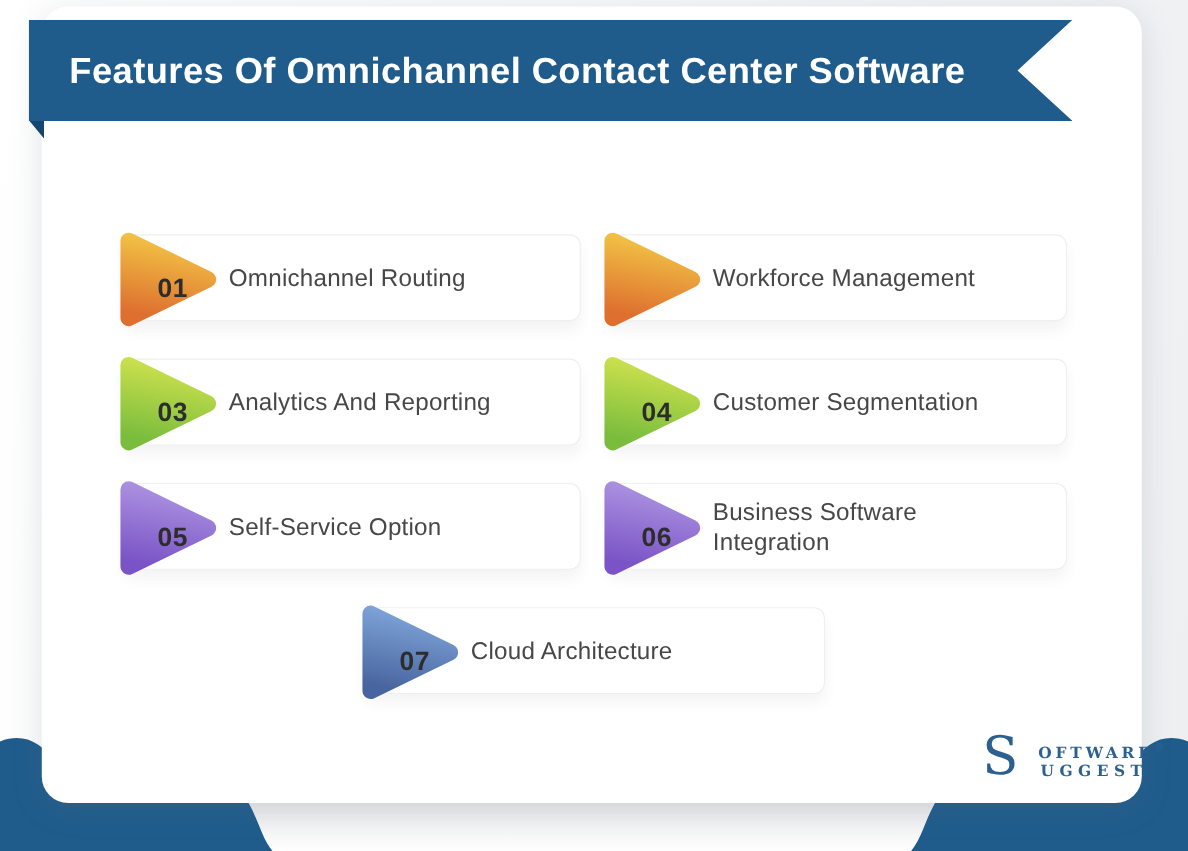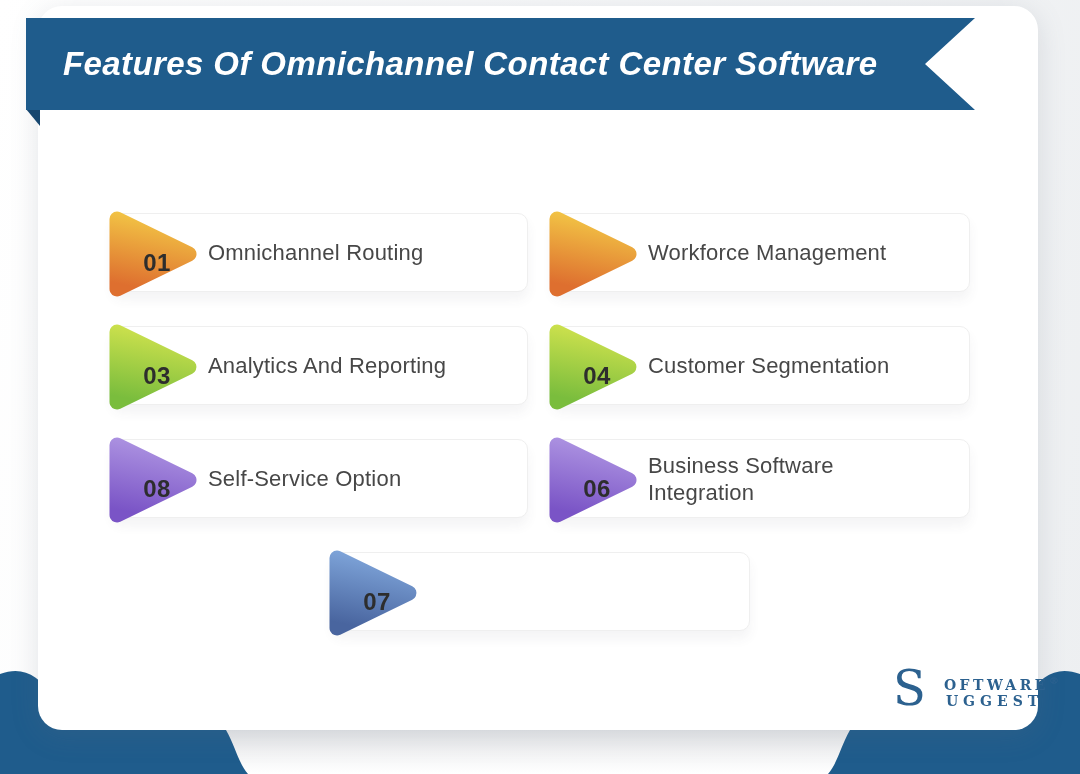--- a/index.html
+++ b/index.html
@@ -74,21 +74,21 @@
       <stop id="bulge-s2" offset="1" stop-color="#FFFFFF"></stop>
     </linearGradient>
   </defs>
   <path id="band-path" d="M0,20 C22,12 38,20 54,44 L1026,44 C1042,20 1058,12 1080,20 L1080,120 L0,120 Z" fill="#1F5C8C"></path>
   <path id="bulge-path" d="M226,76 C236,94 238,108 248,120 L828,120 C838,108 840,94 850,76 Z" fill="url(#bulgeGrad)"></path>
 </svg>
 
 <div class="content-card"></div>
 
 <div class="ribbon-fold" style="background: rgb(22, 70, 111);"></div>
-<div class="header-ribbon" style="background: rgb(31, 92, 140); font-style: italic;">
+<div class="header-ribbon" style="background: rgb(31, 92, 140);">
   <div class="ribbon-title" style="color: rgb(255, 255, 255);">Features Of Omnichannel Contact Center Software</div>
 </div>
 
 <div id="feature-list">
     <div class="feature-card" style="left: 112px; top: 213px; width: 416px;">
     <span class="tri-wrap">
         <svg viewBox="0 0 96 98" preserveAspectRatio="none">
           <defs>
             <linearGradient id="triGrad0" x1="60%" y1="0%" x2="40%" y2="100%">
               <stop offset="0" stop-color="#F2C445"></stop>
@@ -150,21 +150,21 @@
         <svg viewBox="0 0 96 98" preserveAspectRatio="none">
           <defs>
             <linearGradient id="triGrad4" x1="60%" y1="0%" x2="40%" y2="100%">
               <stop offset="0" stop-color="#AC92E1"></stop>
               <stop offset="1" stop-color="#7A54C6"></stop>
             </linearGradient>
           </defs>
           <path d="M11 14 L83 49 L11 84 Z" fill="url(#triGrad4)" stroke="url(#triGrad4)" stroke-width="15" stroke-linejoin="round" stroke-linecap="round"></path>
         </svg>
       </span>
-    <span class="feature-number" style="color: rgb(45, 45, 45);">08</span>
+    <span class="feature-number" style="color: rgb(45, 45, 45);">05</span>
     <span class="feature-label" style="color: rgb(71, 71, 71);">Self-Service Option</span>
   </div>
     <div class="feature-card" style="left: 552px; top: 439px; width: 418px;">
     <span class="tri-wrap">
         <svg viewBox="0 0 96 98" preserveAspectRatio="none">
           <defs>
             <linearGradient id="triGrad5" x1="60%" y1="0%" x2="40%" y2="100%">
               <stop offset="0" stop-color="#AC92E1"></stop>
               <stop offset="1" stop-color="#7A54C6"></stop>
             </linearGradient>
@@ -182,20 +182,21 @@
           <defs>
             <linearGradient id="triGrad6" x1="60%" y1="0%" x2="40%" y2="100%">
               <stop offset="0" stop-color="#7EA4D9"></stop>
               <stop offset="1" stop-color="#49659F"></stop>
             </linearGradient>
           </defs>
           <path d="M11 14 L83 49 L11 84 Z" fill="url(#triGrad6)" stroke="url(#triGrad6)" stroke-width="15" stroke-linejoin="round" stroke-linecap="round"></path>
         </svg>
       </span>
     <span class="feature-number" style="color: rgb(45, 45, 45);">07</span>
+    <span class="feature-label" style="color: rgb(71, 71, 71);">Cloud Architecture</span>
   </div>
   </div>
 
 <div class="brand-logo" style="color: rgb(44, 97, 143);">
   <span class="logo-initial">S</span>
   <span class="logo-col">
     <span class="logo-line1"><span>OFTWARE</span><span class="registered-mark">®</span></span>
     <span class="logo-line2">UGGEST</span>
   </span>
 </div>

